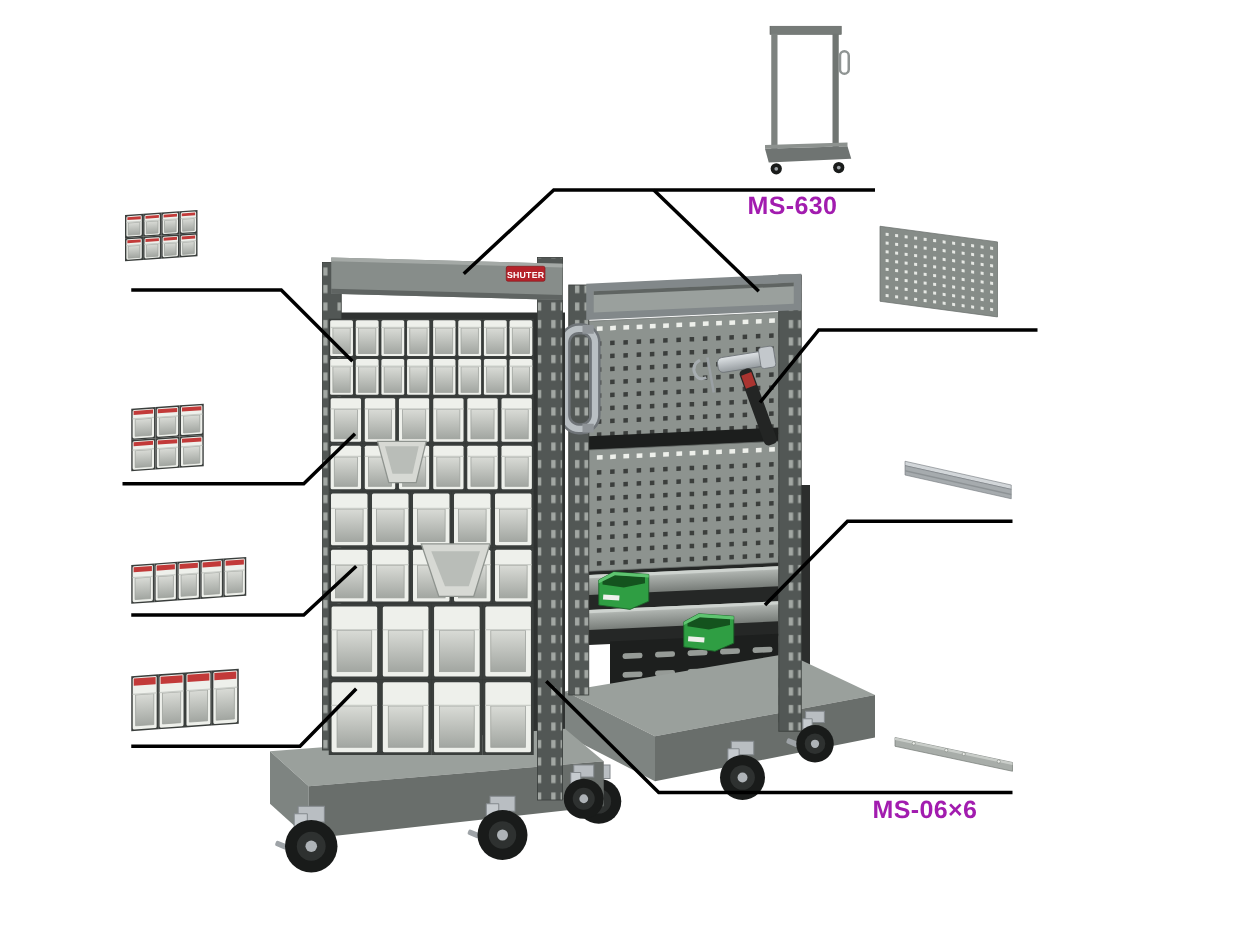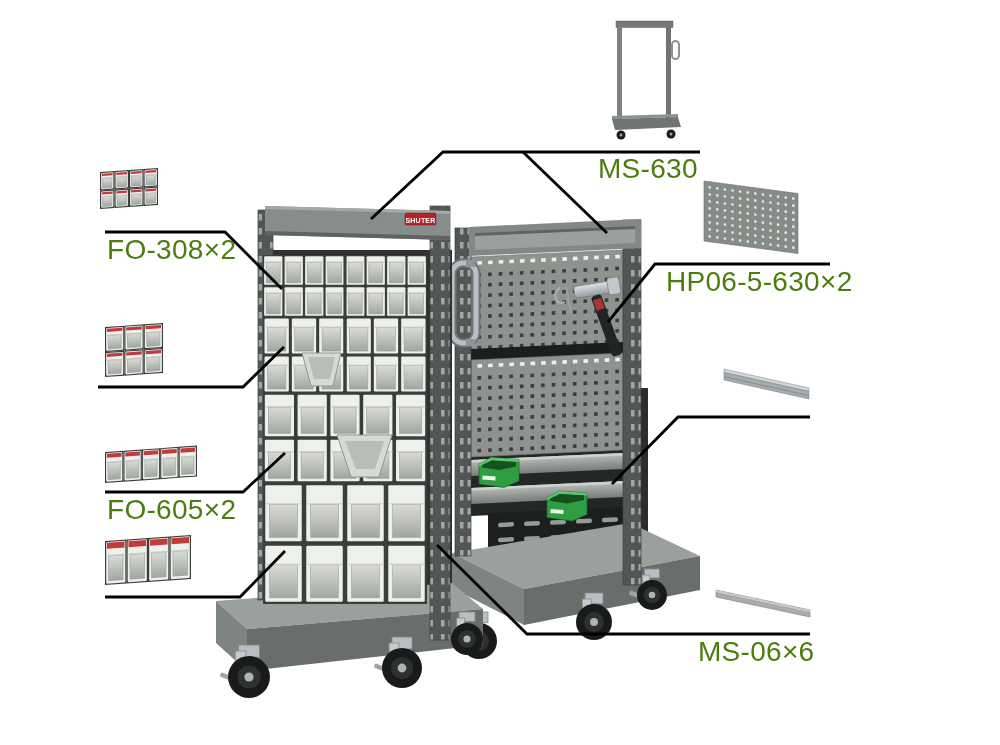--- a/index.html
+++ b/index.html
@@ -1,20 +1,20 @@
 <!DOCTYPE html>
 <html><head>
 <meta charset="utf-8">
 <style>
   html,body{margin:0;padding:0;background:#fff;}
   .canvas{position:relative;width:1000px;height:745px;background:#ffffff;overflow:hidden;
           font-family:"Liberation Sans", sans-serif;}
   .canvas svg{position:absolute;left:0;top:0;}
-  .lbl{position:absolute;font-family:"Liberation Sans",sans-serif;font-size:28px;font-weight:400;
-       color:#4d7c0f;white-space:nowrap;letter-spacing:.3px;line-height:1;}
+  .lbl{position:absolute;font-family:"Liberation Sans",sans-serif;font-size:20px;font-weight:700;
+       color:#a21caf;white-space:nowrap;letter-spacing:.3px;line-height:1;}
 </style>
 </head>
 <body>
 
 <div class="canvas">
 
 <svg width="1000" height="745" viewBox="0 0 1000 745">
   <defs>
     <linearGradient id="winGrad" x1="0" y1="0" x2="0" y2="1">
       <stop offset="0" stop-color="#d9dbd6"></stop>
@@ -921,18 +921,15 @@
     <path d="M284,347 L243,387 L98,387"></path>
     <path d="M285,453 L243,492 L105,492"></path>
     <path d="M285,551 L240,597 L105,597"></path>
     <path d="M608,322 L655,264 L830,264"></path>
     <path d="M612,484 L678,417 L810,417"></path>
     <path d="M437,545 L527,634 L810,634"></path>
   </g>
 </svg>
 
 <div class="lbl" style="left:598px;top:155px">MS-630</div>
-<div class="lbl" style="left:107px;top:236px">FO-308×2</div>
-<div class="lbl" style="left:107px;top:496px">FO-605×2</div>
-<div class="lbl" style="left:666px;top:268px">HP06-5-630×2</div>
 <div class="lbl" style="left:698px;top:638px">MS-06×6</div>
 
 </div>
 
 </body></html>

